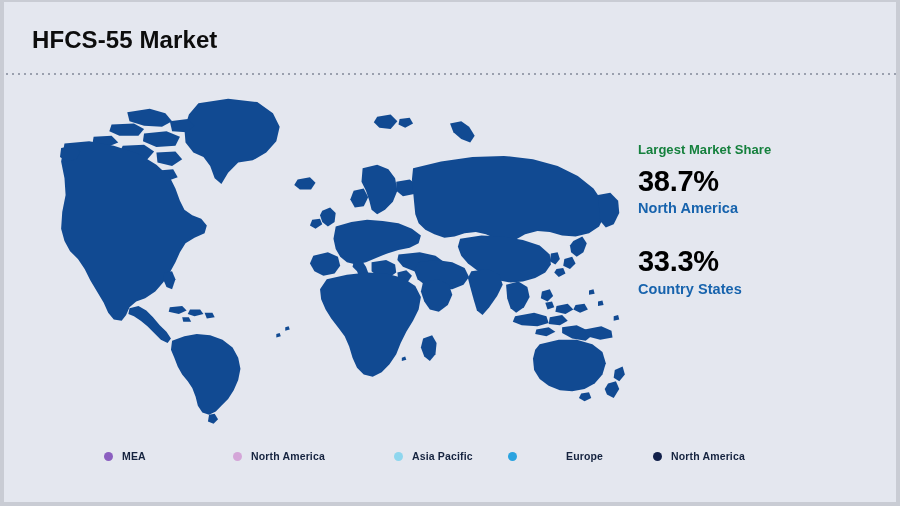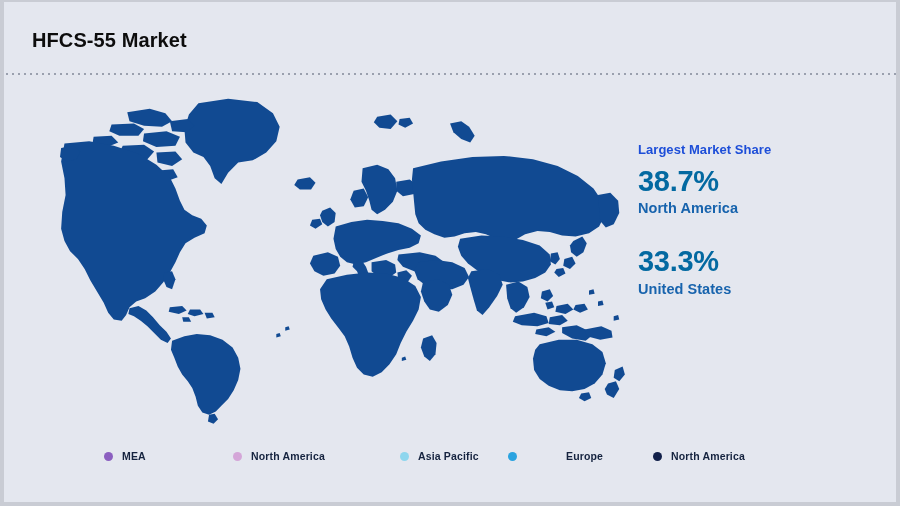--- a/index.html
+++ b/index.html
@@ -19,21 +19,21 @@
   
   #header{
     position:absolute;
     left:0;top:0;
     width:892px;height:72px;
   }
   #title-left{
     position:absolute;
     left:28px;top:38px;
     transform:translateY(-50%);
-    font-size:20px;
+    font-size:24px;
     font-weight:bold;
     color:#0d0d0d;
     letter-spacing:.1px;
     white-space:nowrap;
   }
   #title-right{
     position:absolute;
     right:26px;top:38px;
     transform:translateY(-50%);
     font-size:19px;
@@ -60,28 +60,28 @@
   
   #stats{
     position:absolute;
     left:634px;top:140px;
     width:250px;
   }
   .stat-block{margin-bottom:30px;}
   .stat-label{
     font-size:13px;
     font-weight:bold;
-    color:#1d4ed8;
+    color:#15803d;
     margin-bottom:9px;
     letter-spacing:.05px;
   }
   .stat-value{
     font-size:29px;
     font-weight:bold;
-    color:#0369a1;
+    color:#000000;
     line-height:1.05;
     margin-bottom:4px;
     letter-spacing:-.3px;
   }
   .stat-region{
     font-size:14.5px;
     font-weight:bold;
     color:#1763ad;
     letter-spacing:.05px;
   }
@@ -272,38 +272,38 @@
   <div id="stats">
 
     <div class="stat-block">
       <div class="stat-label">Largest Market Share</div>
       <div class="stat-value">38.7%</div>
       <div class="stat-region">North America</div>
     </div>
 
     <div class="stat-block">
       <div class="stat-value">33.3%</div>
-      <div class="stat-region">United States</div>
+      <div class="stat-region">Country States</div>
     </div>
 
   </div>
 
   <div id="legend">
 
     <div class="legend-item" style="left:16px;">
       <span class="legend-dot" style="background: rgb(139, 95, 192);"></span>
       <span class="legend-label">MEA</span>
     </div>
 
     <div class="legend-item" style="left:145px;">
       <span class="legend-dot" style="background: rgb(212, 166, 216);"></span>
       <span class="legend-label">North America</span>
     </div>
 
-    <div class="legend-item" style="left:296px;padding-left:16px;">
+    <div class="legend-item" style="left:290px;padding-left:16px;">
       <span class="legend-dot" style="background: rgb(142, 214, 238);"></span>
       <span class="legend-label">Asia Pacific</span>
     </div>
 
     <div class="legend-item" style="left:420px;gap:40px;">
       <span class="legend-dot" style="background: rgb(42, 163, 224);"></span>
       <span class="legend-label">Europe</span>
     </div>
 
     <div class="legend-item" style="left:565px;">

